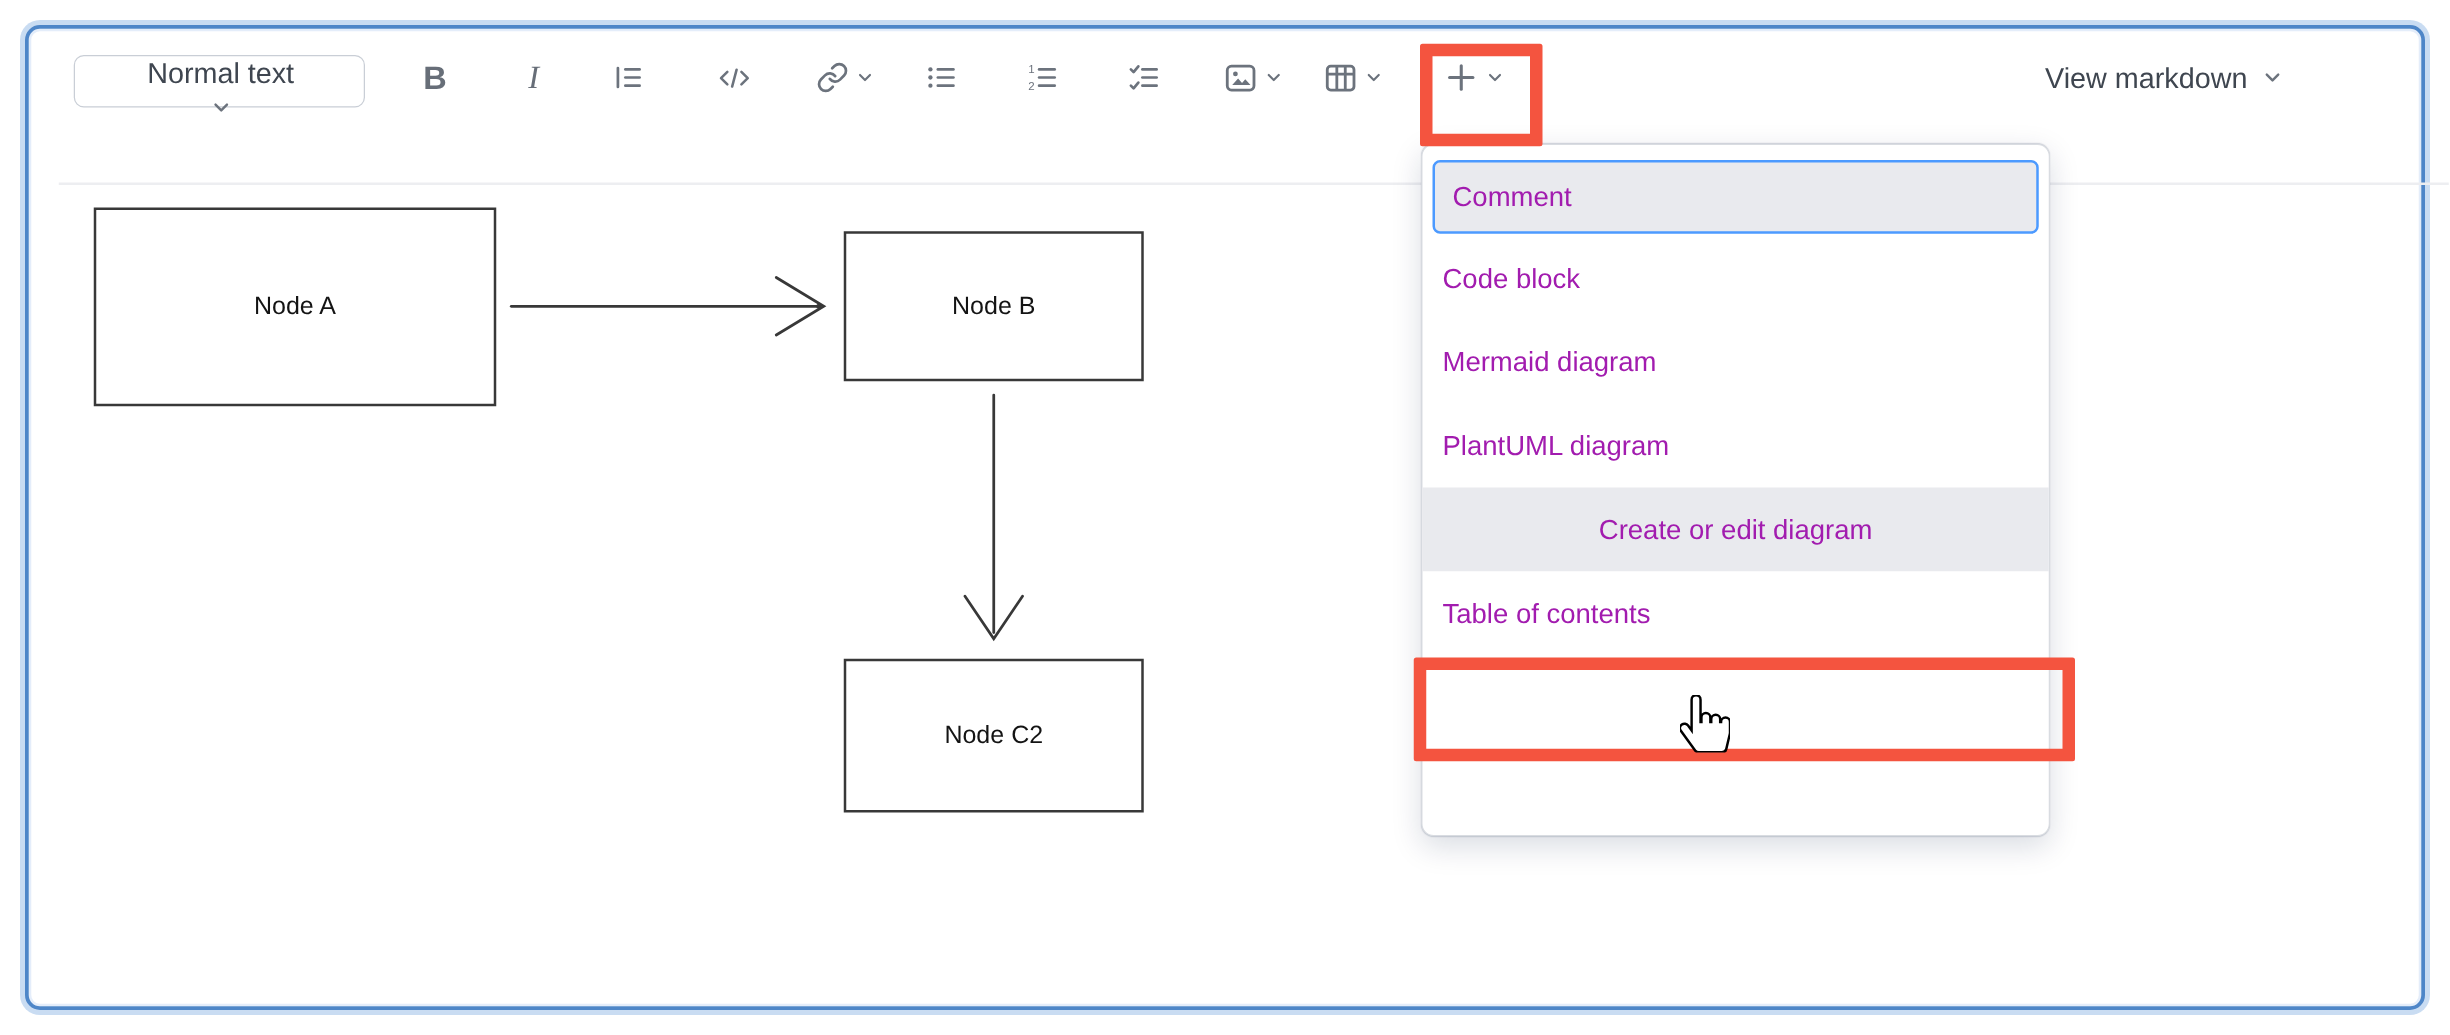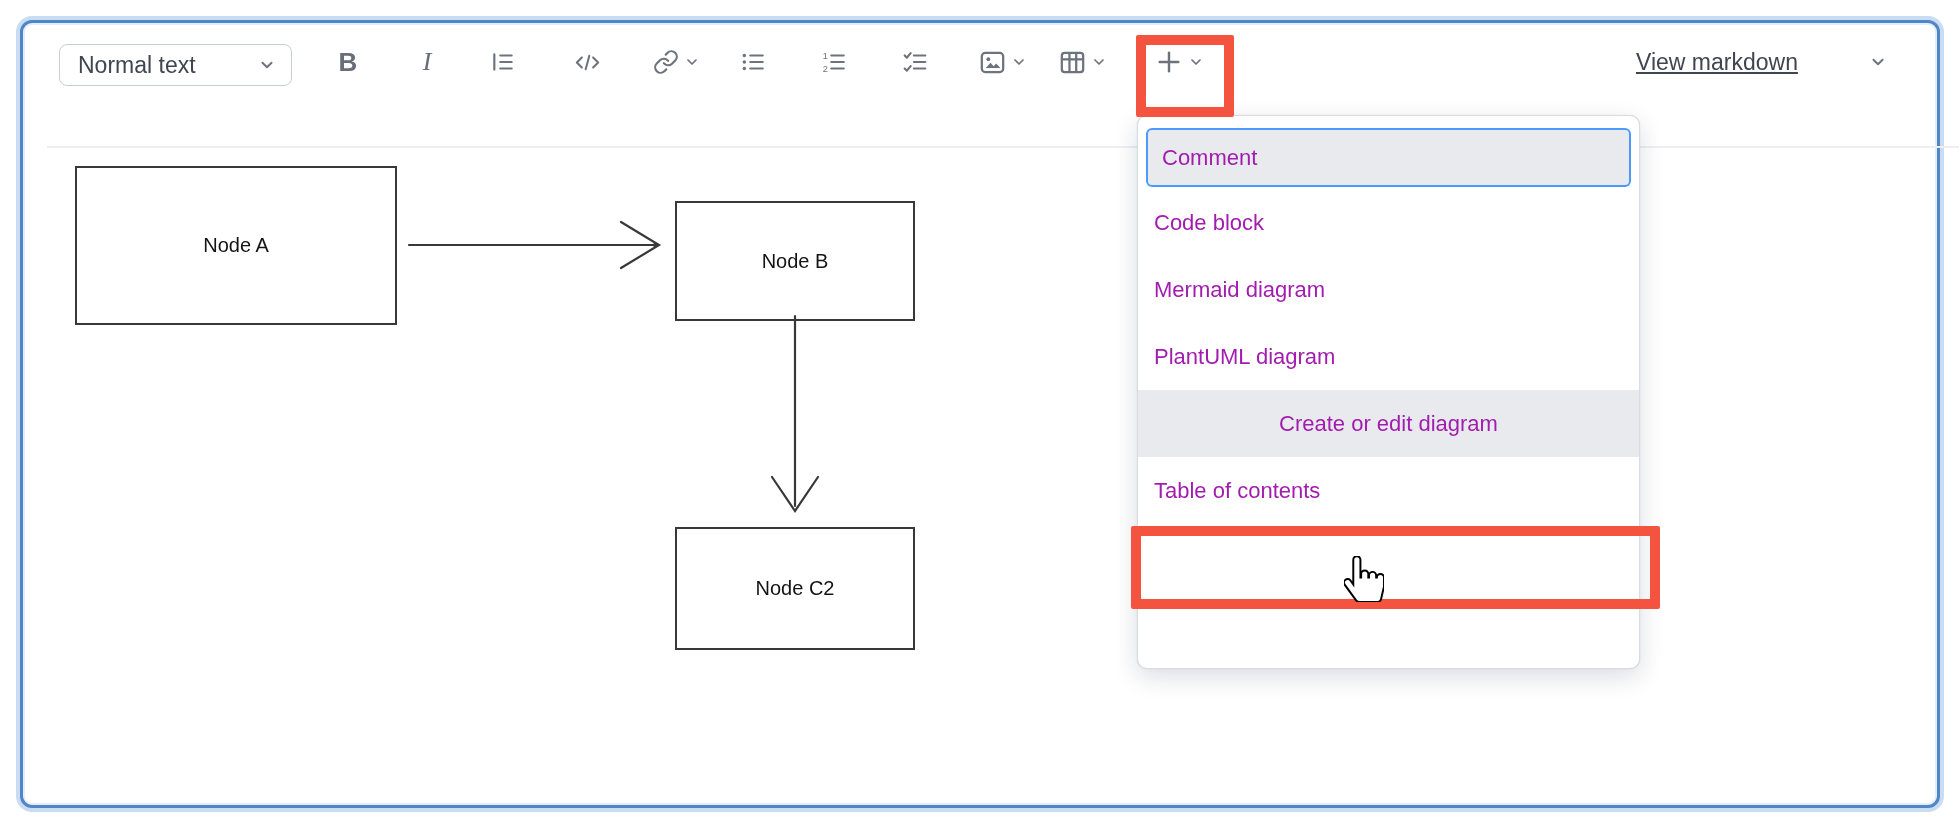--- a/index.html
+++ b/index.html
@@ -20,36 +20,36 @@
   }
   
   .tb-btn{
     position:absolute;top:42px;height:40px;display:flex;align-items:center;justify-content:center;
     background:transparent;border:none;cursor:pointer;z-index:3;gap:6px;color:#6c737d;
   }
   .block-type-btn{
     left:59px;top:44px;width:233px;height:42px;
     border:1.5px solid #c9ced6;border-radius:8px;background:#fff;
     display:flex;align-items:center;justify-content:space-between;padding:0 16px 0 18px;
-    font-size:23px;color:#3f4650;
+    font-size:23px;color:#3f4650;flex-direction:column;
   }
   .bold-glyph{font-size:26px;font-weight:700;color:#676e78;line-height:1;}
   .italic-glyph{font-size:26px;font-style:italic;font-family:"Liberation Serif","DejaVu Serif",serif;color:#676e78;line-height:1;}
   .view-markdown-btn{
-    left:1630px;width:262px;justify-content:space-between;gap:12px;font-size:23px;color:#3f4650;text-decoration:underline;
+    left:1630px;width:262px;justify-content:flex-start;gap:12px;font-size:23px;color:#3f4650;
   }
   svg.ic{display:block;}
   
   .node{
     position:absolute;background:#ffffff;border:2px solid #383838;
     display:flex;align-items:center;justify-content:center;
     font-size:20px;color:#141414;z-index:2;
   }
   .node-a{left:75px;top:166px;width:322px;height:159px;}
-  .node-b{left:675px;top:201px;width:240px;height:120px;}
+  .node-b{left:675px;top:185px;width:240px;height:120px;}
   .node-c2{left:675px;top:527px;width:240px;height:123px;}
   .edges-svg{position:absolute;left:0;top:0;width:1960px;height:828px;z-index:2;pointer-events:none;}
   
   .menu{
     position:absolute;left:1137px;top:115px;width:503px;height:554px;
     background:#ffffff;border:1px solid #d9dce1;border-radius:10px;
     box-shadow:0 8px 24px rgba(9,30,66,.15),0 0 1px rgba(9,30,66,.2);
     z-index:10;padding:6px 0;display:flex;flex-direction:column;
   }
   .menu-item{

